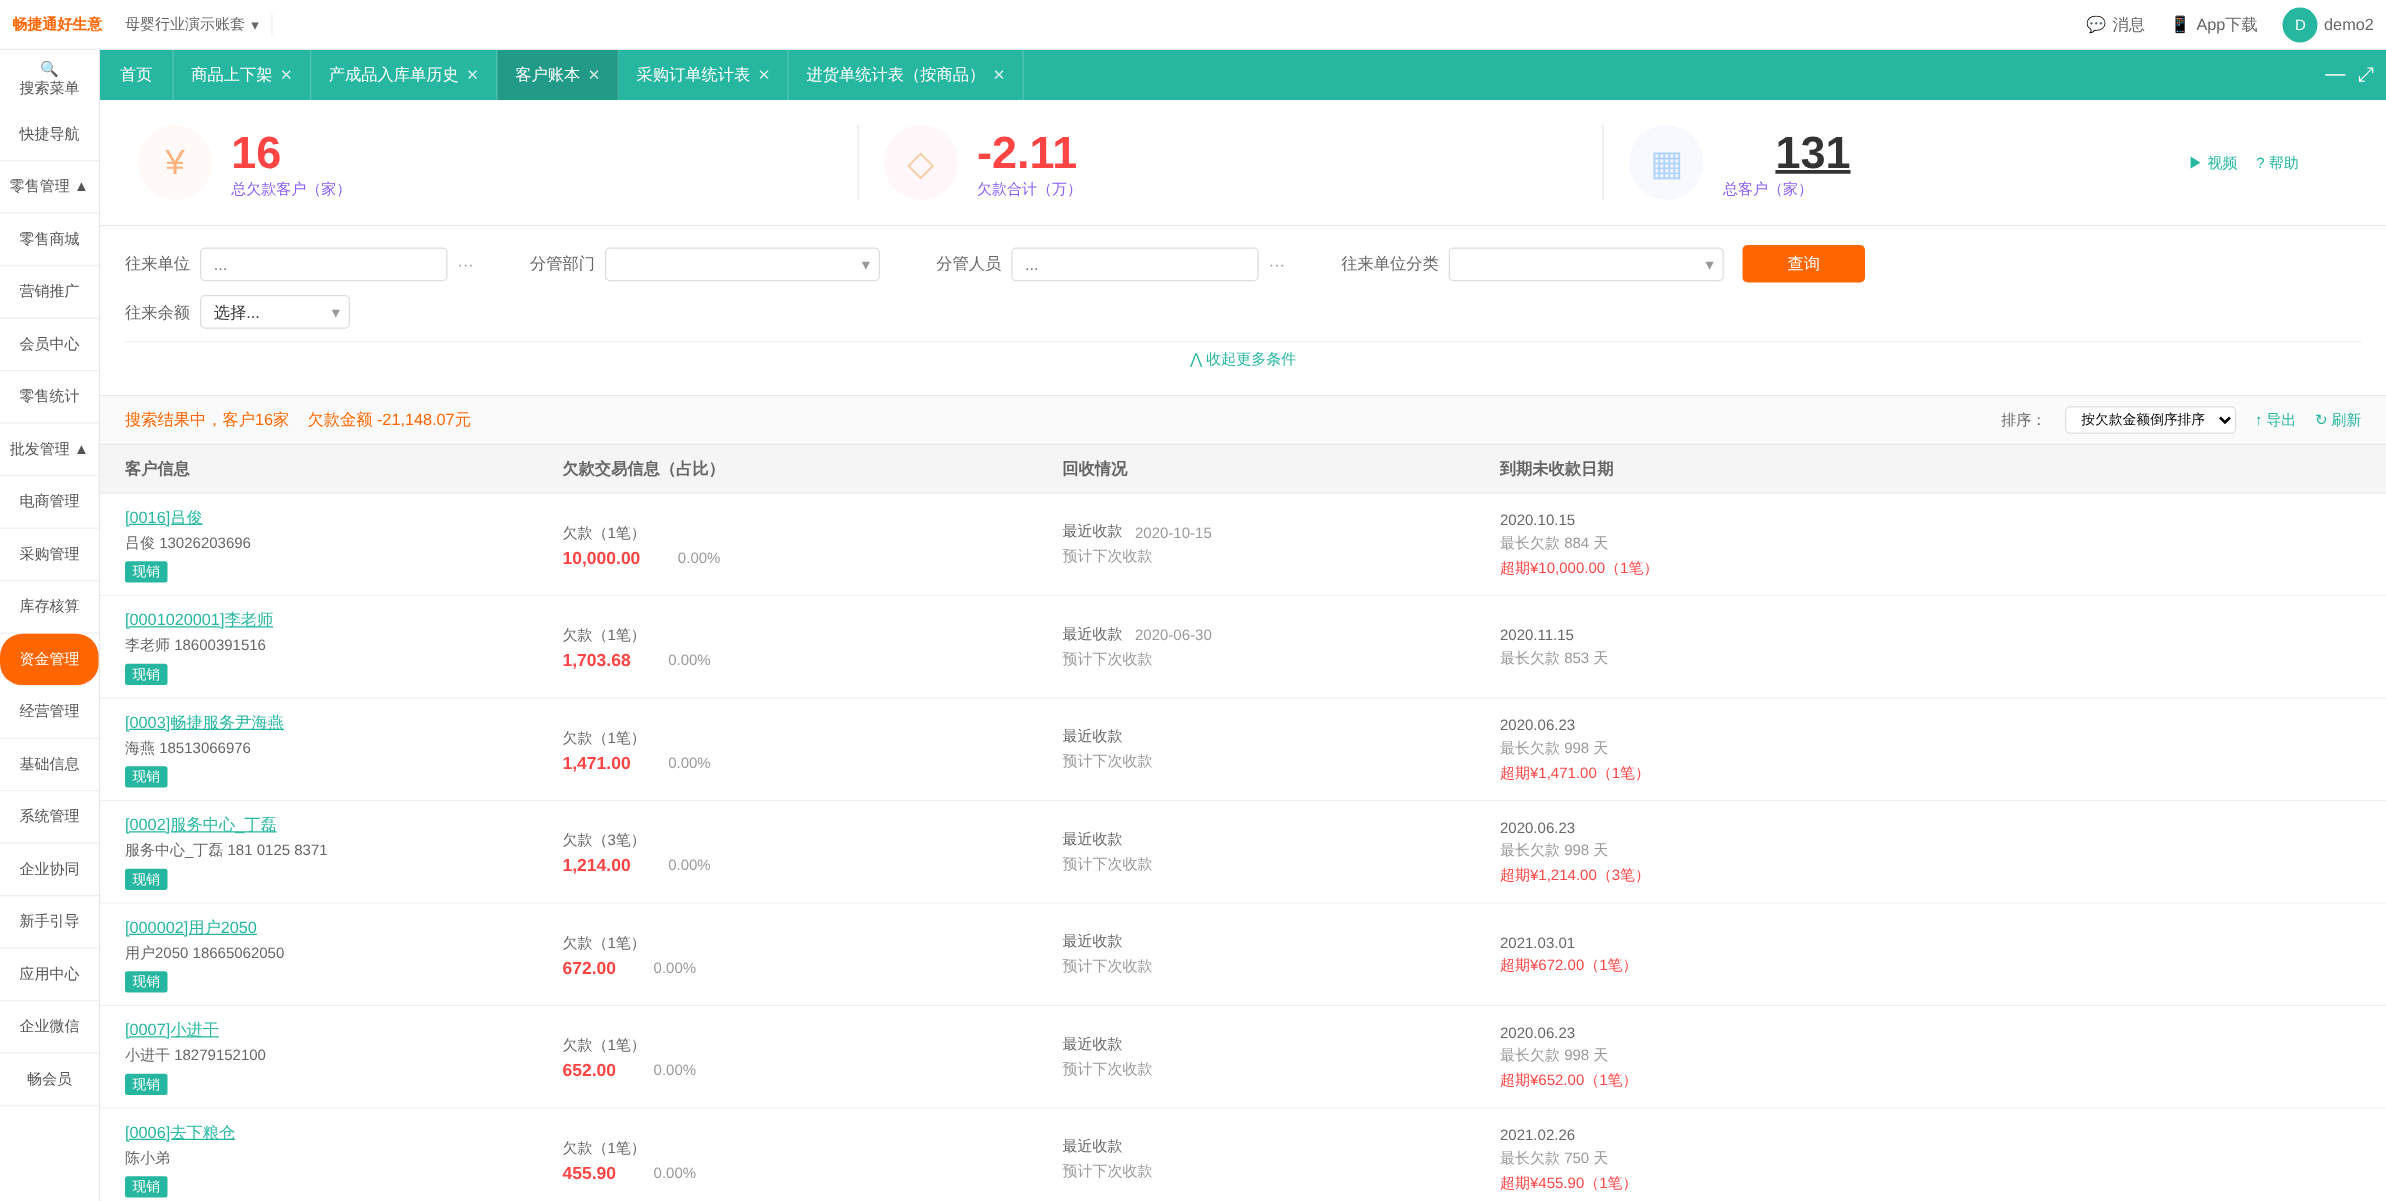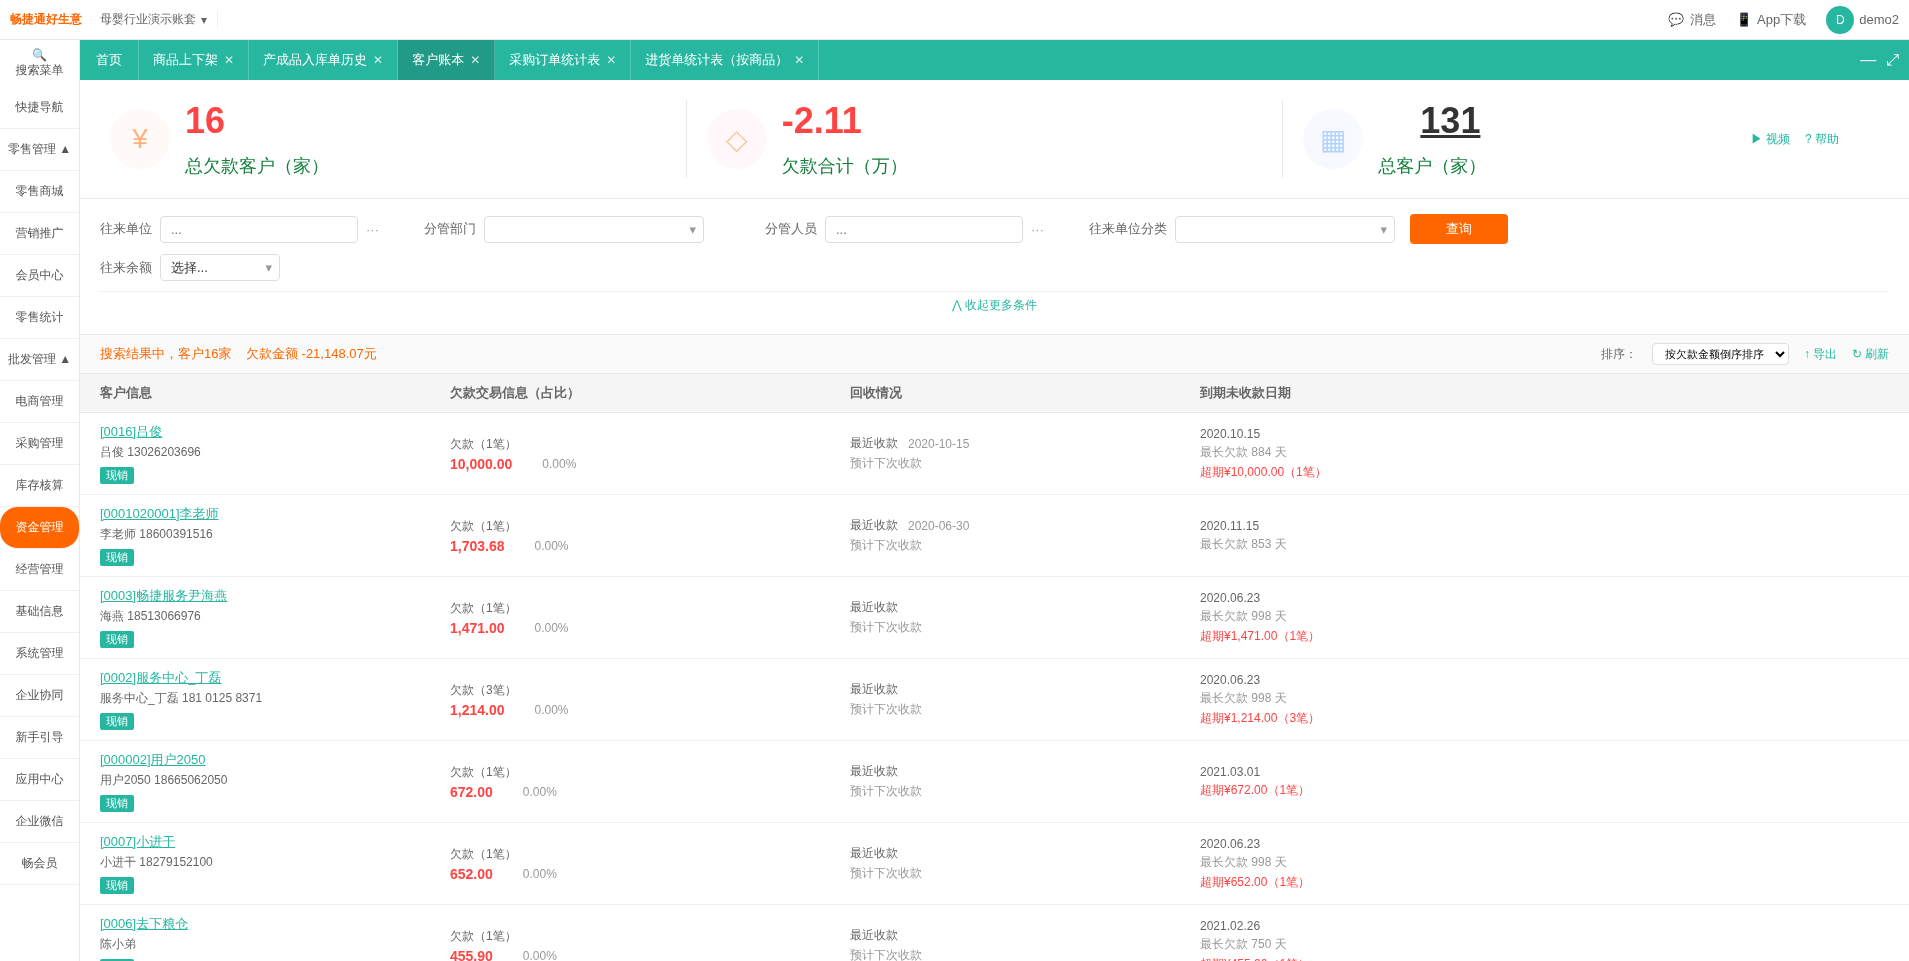--- a/index.html
+++ b/index.html
@@ -40,21 +40,21 @@
     .summary-card:first-child { padding-left: 0; }
     .summary-card:last-child { border-right: none; }
     .card-icon { width: 60px; height: 60px; border-radius: 50%; display: flex; align-items: center; justify-content: center; font-size: 28px; opacity: 0.5; }
     .card-icon.orange { background: #fff5f0; color: #f60; }
     .card-icon.pink { background: #fff0f5; color: #e94; }
     .card-icon.blue { background: #f0f5ff; color: #6af; }
     .card-info { display: flex; flex-direction: column; }
     .card-number { font-size: 36px; font-weight: bold; }
     .card-number.red { color: #ff4444; }
     .card-number.black { color: #333; text-decoration: underline; margin-left: 42px; }
-    .card-label { font-size: 18px; color: #15803d; margin-top: 12px; }
+    .card-label { font-size: 12px; color: #8b5cf6; margin-top: 0; }
     .card-top-right { margin-left: auto; display: flex; gap: 15px; align-items: flex-start; font-size: 12px; color: #27b7a0; cursor: pointer; }
 
     
     .filter-area { background: #fff; padding: 15px 20px; margin: 0; border-bottom: 1px solid #e8e8e8; }
     .filter-row { display: flex; align-items: center; gap: 15px; margin-bottom: 10px; }
     .filter-item { display: flex; align-items: center; gap: 8px; }
     .filter-label { font-size: 13px; color: #666; white-space: nowrap; }
     .filter-input { border: 1px solid #ddd; border-radius: 4px; padding: 5px 10px; font-size: 13px; min-width: 180px; color: #333; background: #fff; }
     .filter-input-wide { min-width: 220px; }
     .filter-select { border: 1px solid #ddd; border-radius: 4px; padding: 5px 10px; font-size: 13px; min-width: 120px; background: #fff; color: #333; }
@@ -263,21 +263,21 @@
               <input class="filter-input" placeholder="..." style="">
               <span class="filter-dots">···</span>
             </div>
             <div class="filter-item" style="margin-left:30px;">
               <span class="filter-label">分管部门</span>
               <div class="filter-select-wrapper">
                 <input class="filter-input filter-input-wide" style="">
                 <span class="select-arrow">▾</span>
               </div>
             </div>
-            <div class="filter-item" style="margin-left:46px;">
+            <div class="filter-item" style="margin-left:30px;">
               <span class="filter-label">分管人员</span>
               <input class="filter-input" placeholder="..." style="">
               <span class="filter-dots">···</span>
             </div>
             <div class="filter-item" style="margin-left:30px;">
               <span class="filter-label">往来单位分类</span>
               <div class="filter-select-wrapper">
                 <input class="filter-input filter-input-wide" style="">
                 <span class="select-arrow">▾</span>
               </div>

